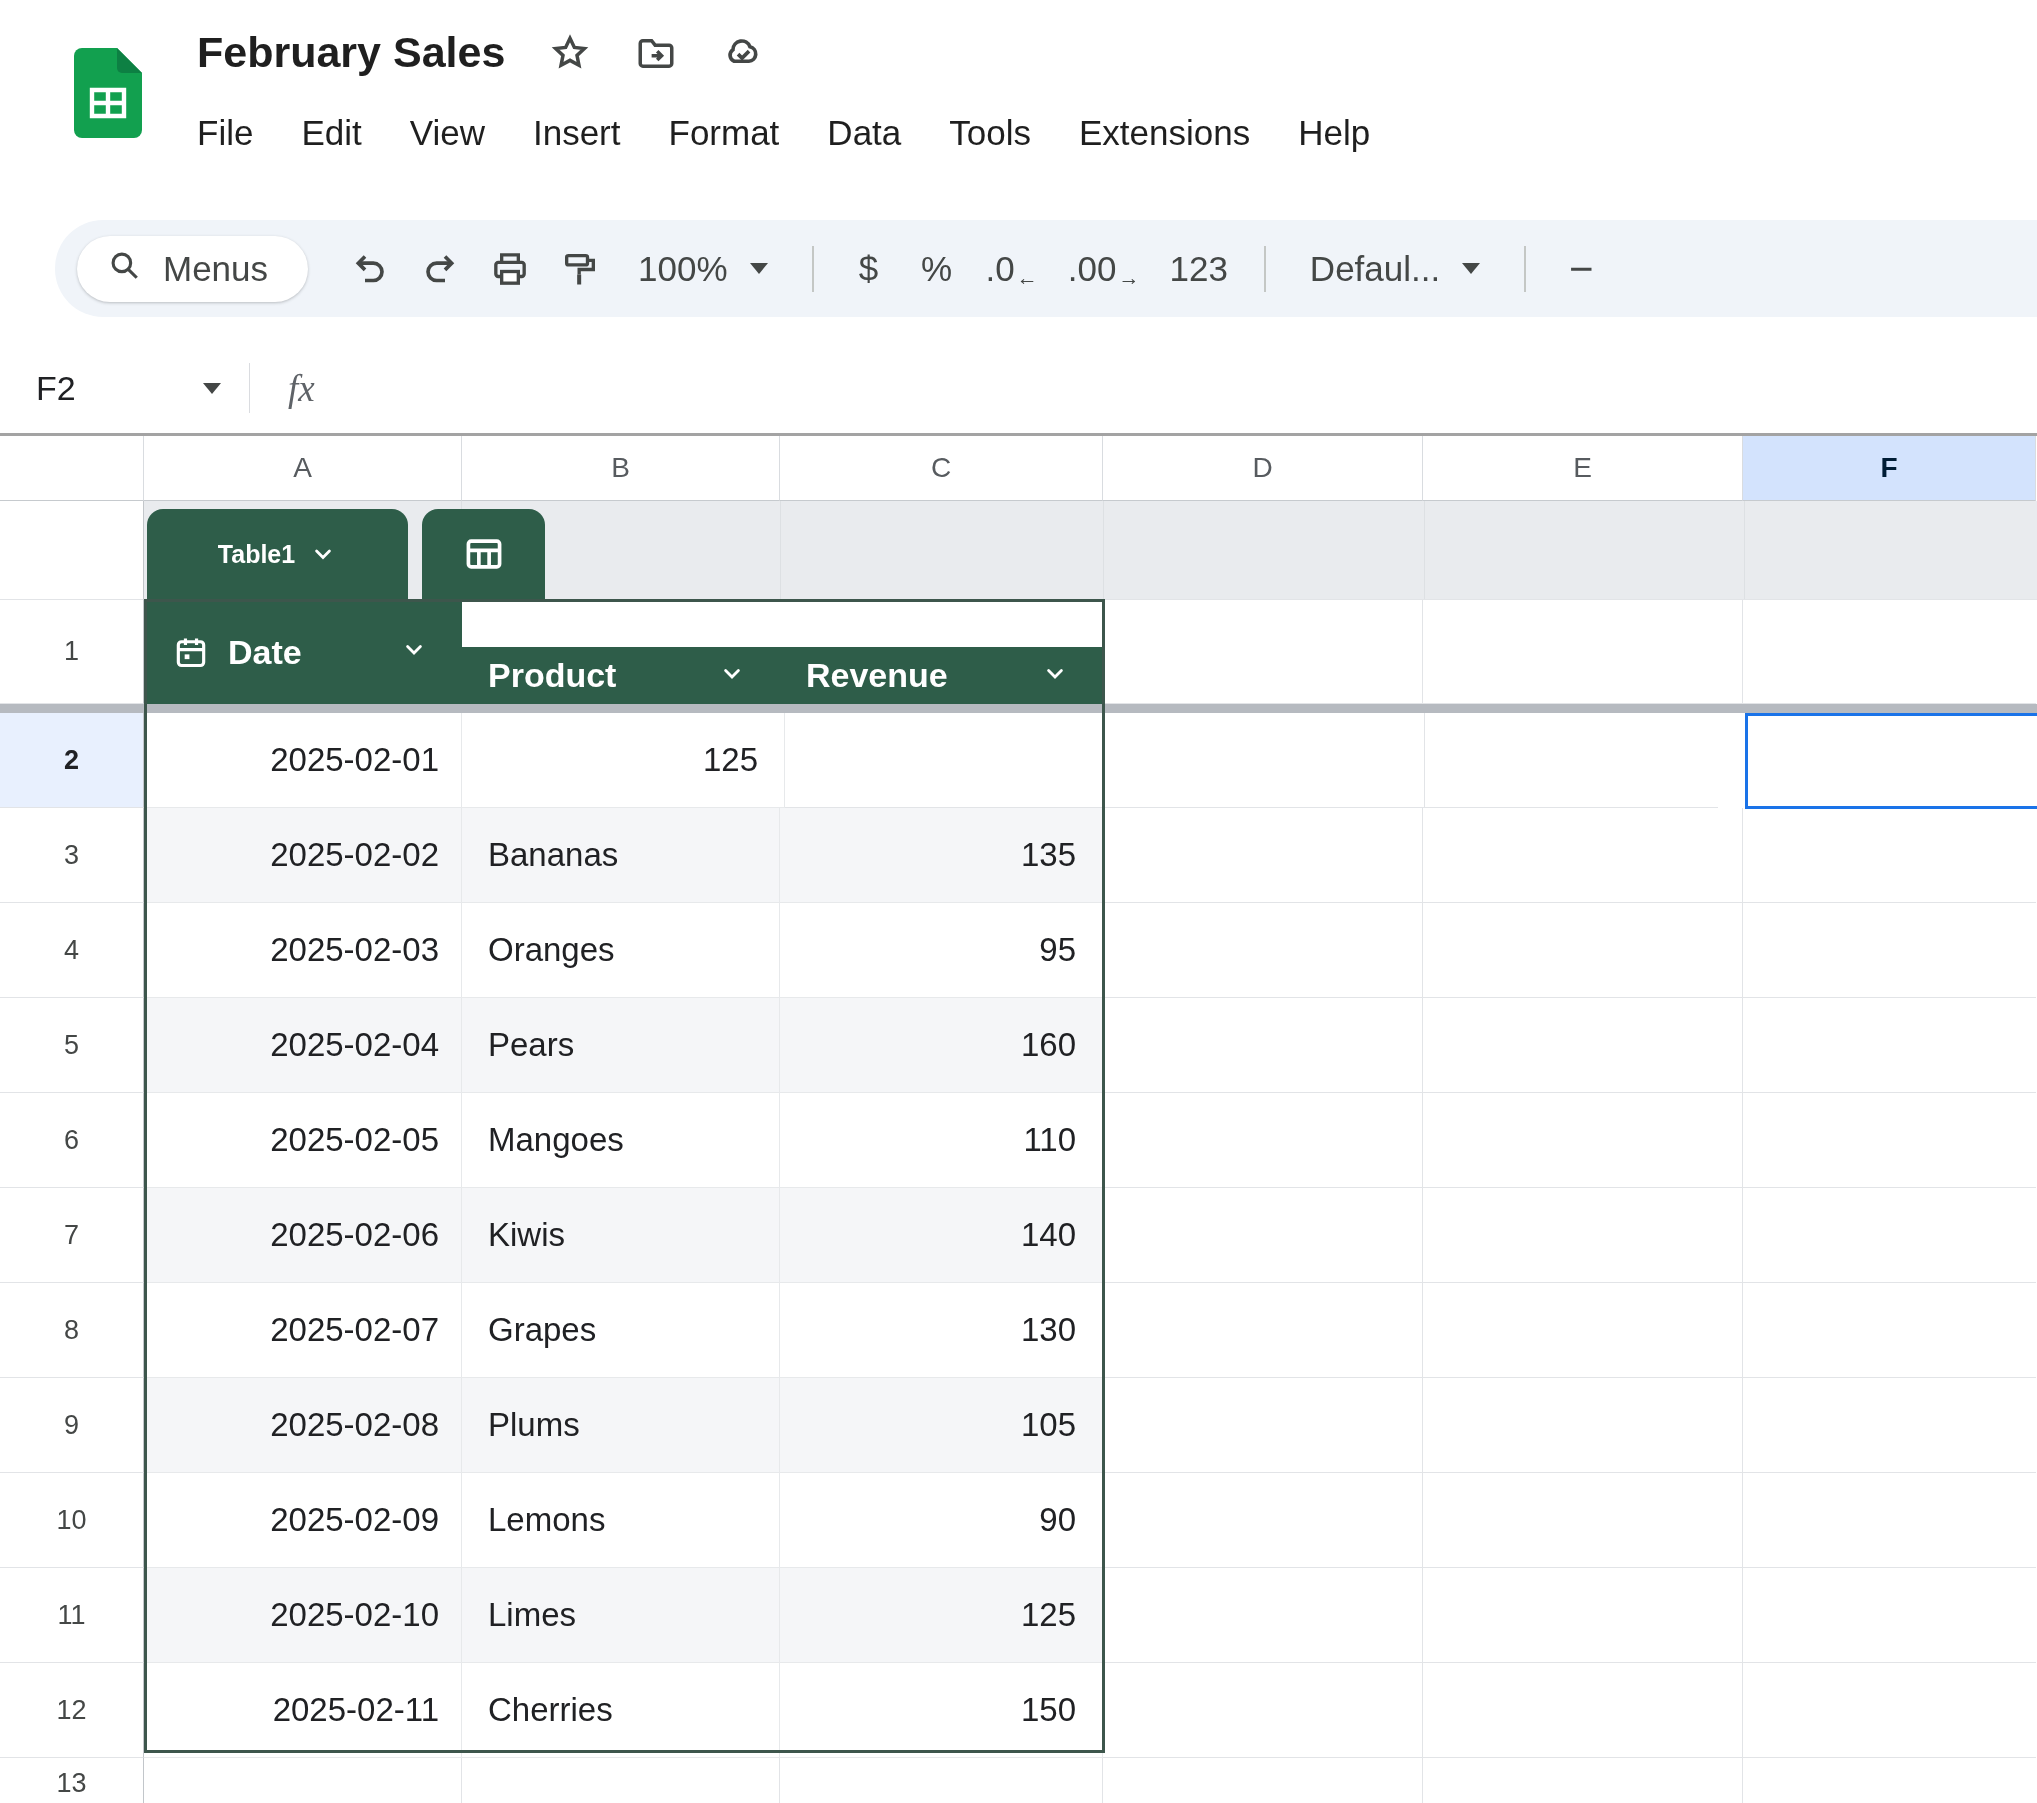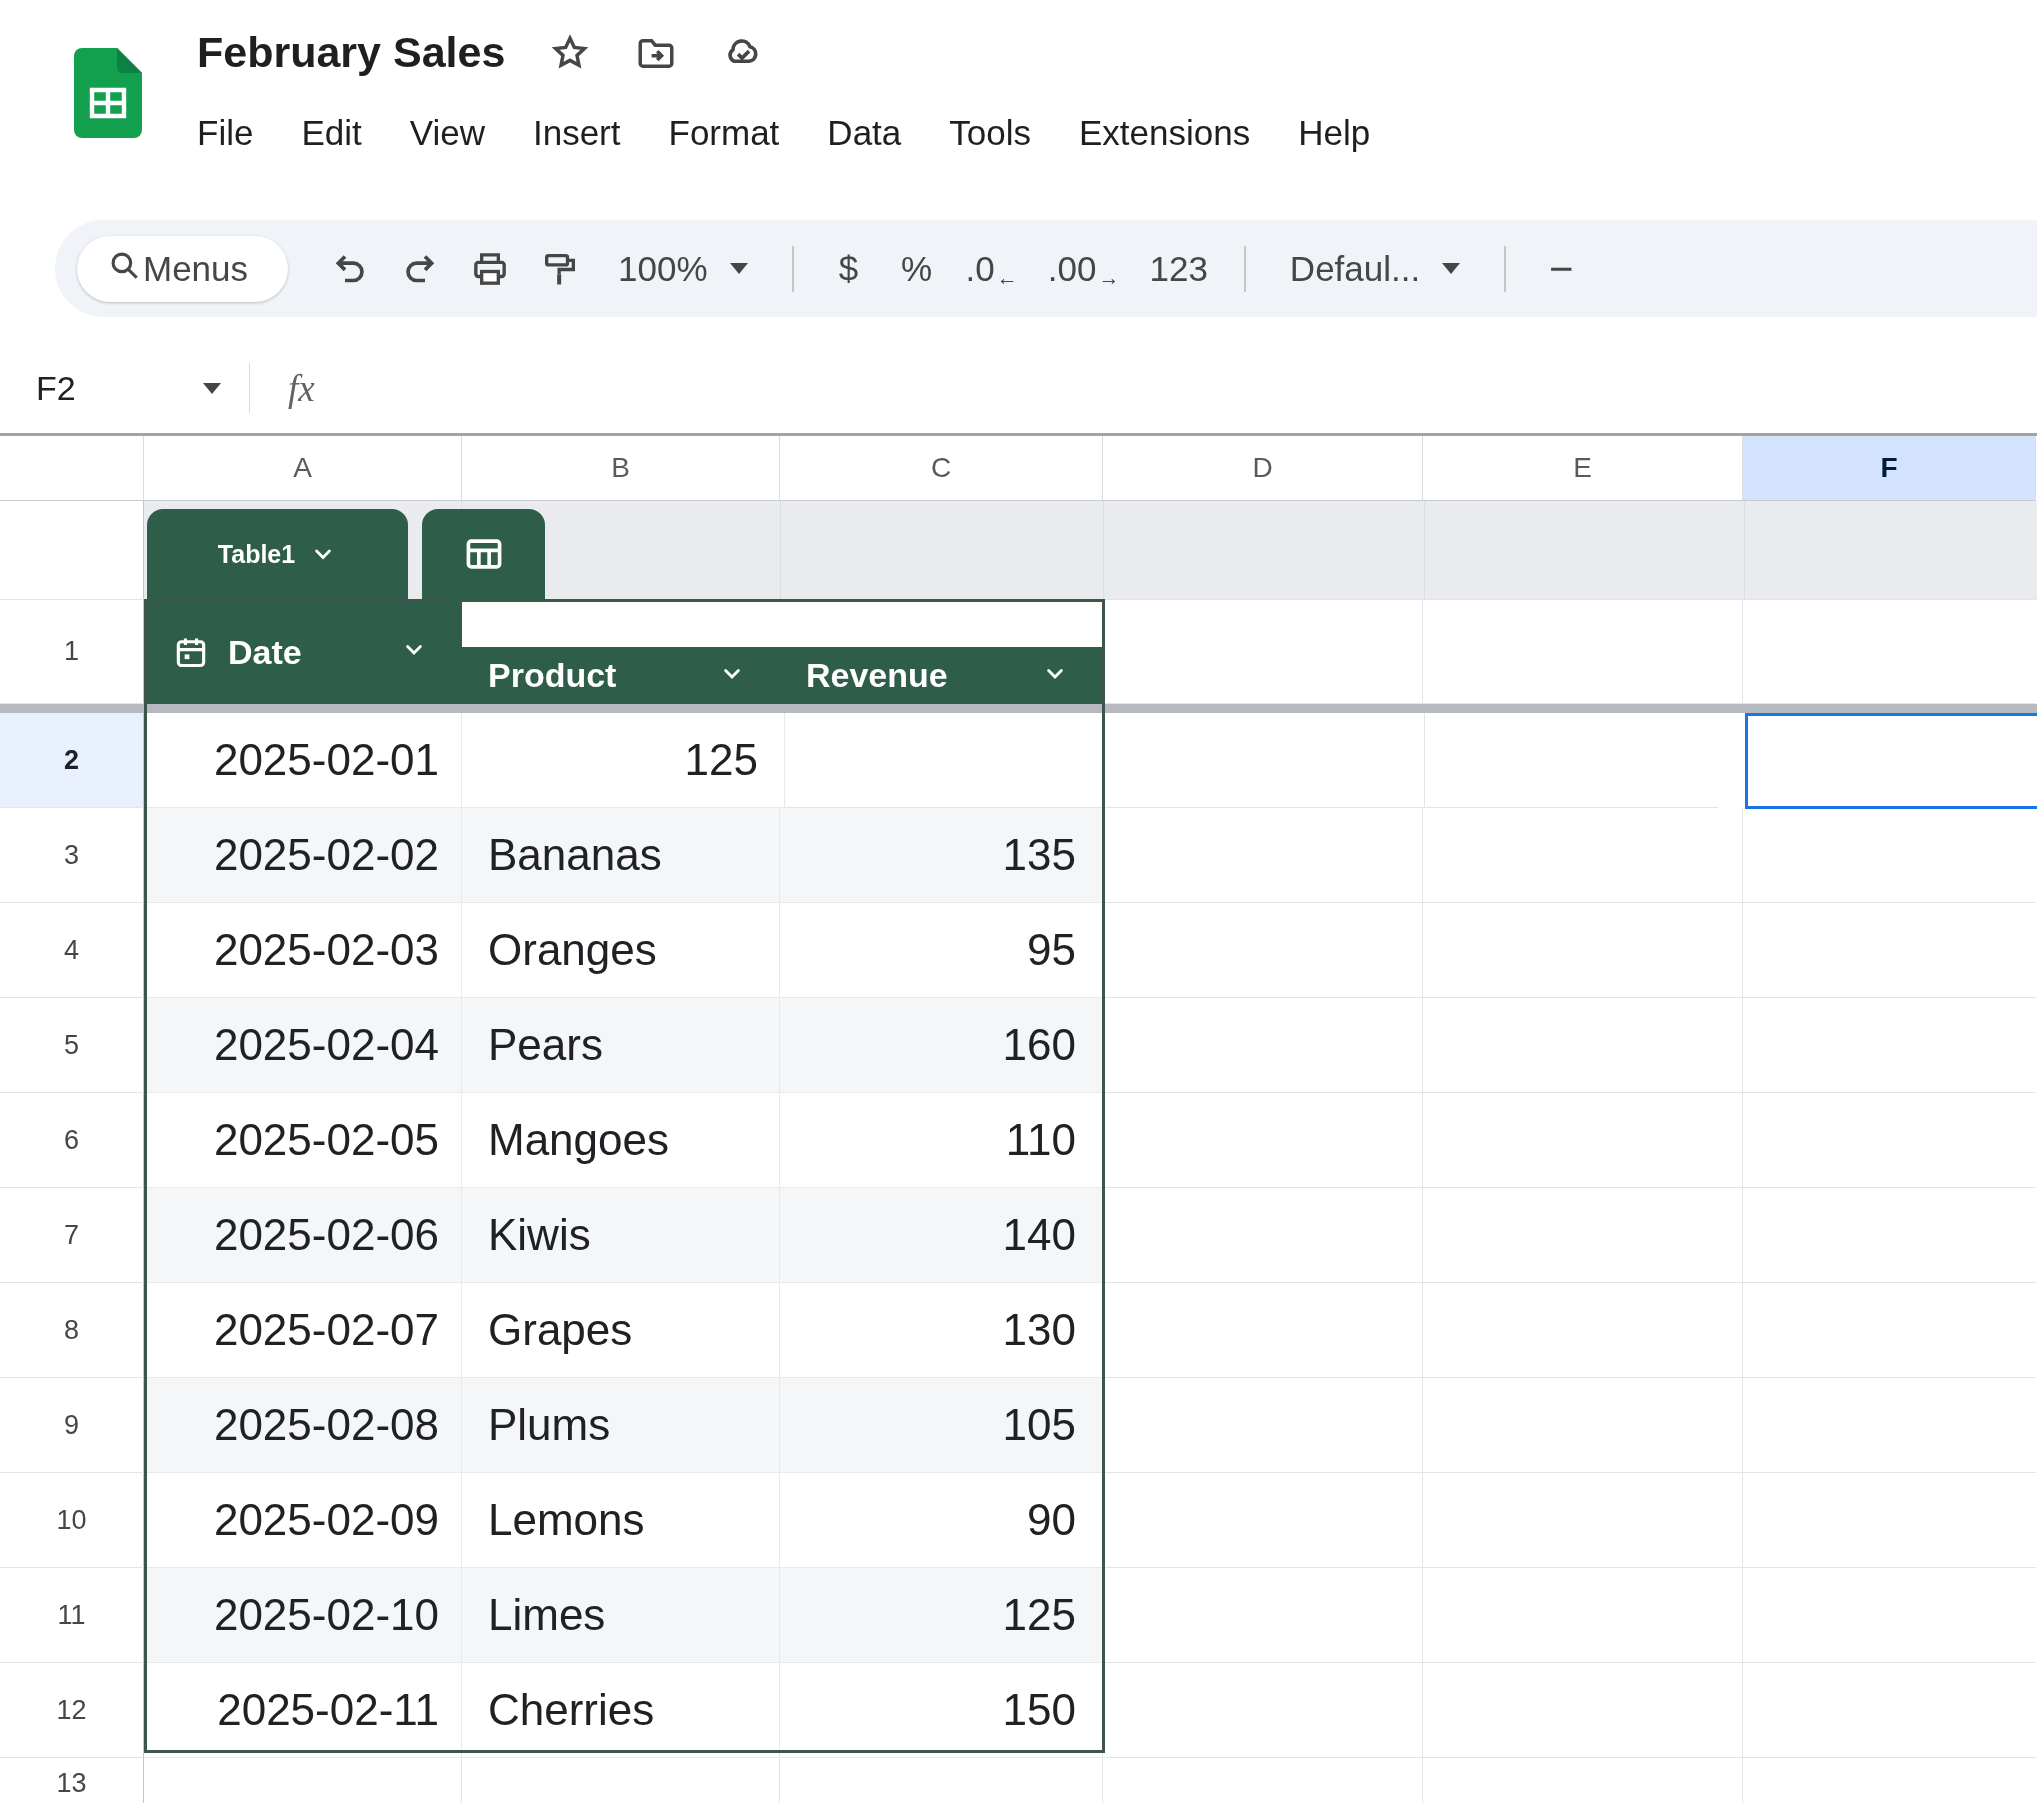--- a/index.html
+++ b/index.html
@@ -14,21 +14,21 @@
   .title-row { display:flex; align-items:center; gap:44px; }
   .doc-title { font-size:43px; font-weight:bold; color:#1f1f1f; }
   .title-icon { display:flex; align-items:center; }
   .menubar { display:flex; gap:48px; margin-top:36px; font-size:35px; color:#1f1f1f; }
   .menu-item { cursor:pointer; }
 
   
   .toolbar { position:absolute; left:55px; top:220px; width:2000px; height:97px;
              background:#f0f4f9; border-radius:48px 0 0 48px;
              display:flex; align-items:center; padding-left:22px; gap:10px; }
-  .menus-pill { display:flex; align-items:center; gap:2px; background:#fff; border-radius:40px;
+  .menus-pill { display:flex; align-items:center; gap:22px; background:#fff; border-radius:40px;
                 height:66px; padding:0 40px 0 30px; box-shadow:0 1px 3px rgba(60,64,67,.3);
                 font-size:35px; color:#444746; margin-right:22px; }
   .tbtn { min-width:58px; height:58px; display:flex; align-items:center; justify-content:center;
           border:none; background:transparent; font-size:35px; color:#444746; border-radius:8px; padding:0 10px; }
   .zoom-ctl, .font-ctl { display:flex; align-items:center; gap:22px; font-size:35px; color:#444746; padding:0 18px; }
   .tri { width:0; height:0; border-left:9px solid transparent; border-right:9px solid transparent;
          border-top:11px solid #444746; }
   .sep { width:2px; height:46px; background:#c4c7c5; margin:0 16px; }
   .mini-arrow { font-size:21px; color:#444746; align-self:flex-end; margin-bottom:8px; margin-left:2px; }
   .minus-btn { font-size:42px; }
@@ -71,21 +71,21 @@
   .row1 { height:104px; }
   .th { background:#2e5d49 !important; color:#fff; font-weight:bold; font-size:34px;
         display:flex; align-items:center; position:relative; border-right:none; border-bottom:none; }
   .th .chev { position:absolute; right:34px; top:50%; transform:translateY(-50%); }
   .thA { padding-left:28px; gap:18px; }
   .thB, .thC { padding-left:26px;margin-top:47px; }
 
   .frozen-bar { height:9px; background:#b6bac0; width:2038px; }
 
   .data-row { height:95px; }
-  .tcell { display:flex; align-items:center; font-size:44px; color:#202124;
+  .tcell { display:flex; align-items:center; font-size:33px; color:#202124;
            border-right:1px solid #e7e9eb; border-bottom:1px solid #e7e9eb; }
   .shade { background:#f5f6f8; }
   .dnum { justify-content:flex-end; padding-right:22px; }
   .rnum { justify-content:flex-end; padding-right:26px; }
   .txt  { padding-left:26px; }
   .row13 { height:52px; overflow:hidden; }
   .rh-sel { background:#e8f0fe; font-weight:bold; color:#202124; }
 
   .table-outline { position:absolute; left:144px; top:163px; width:961px; height:1154px;
                    border:3px solid #3d564c; pointer-events:none; }

